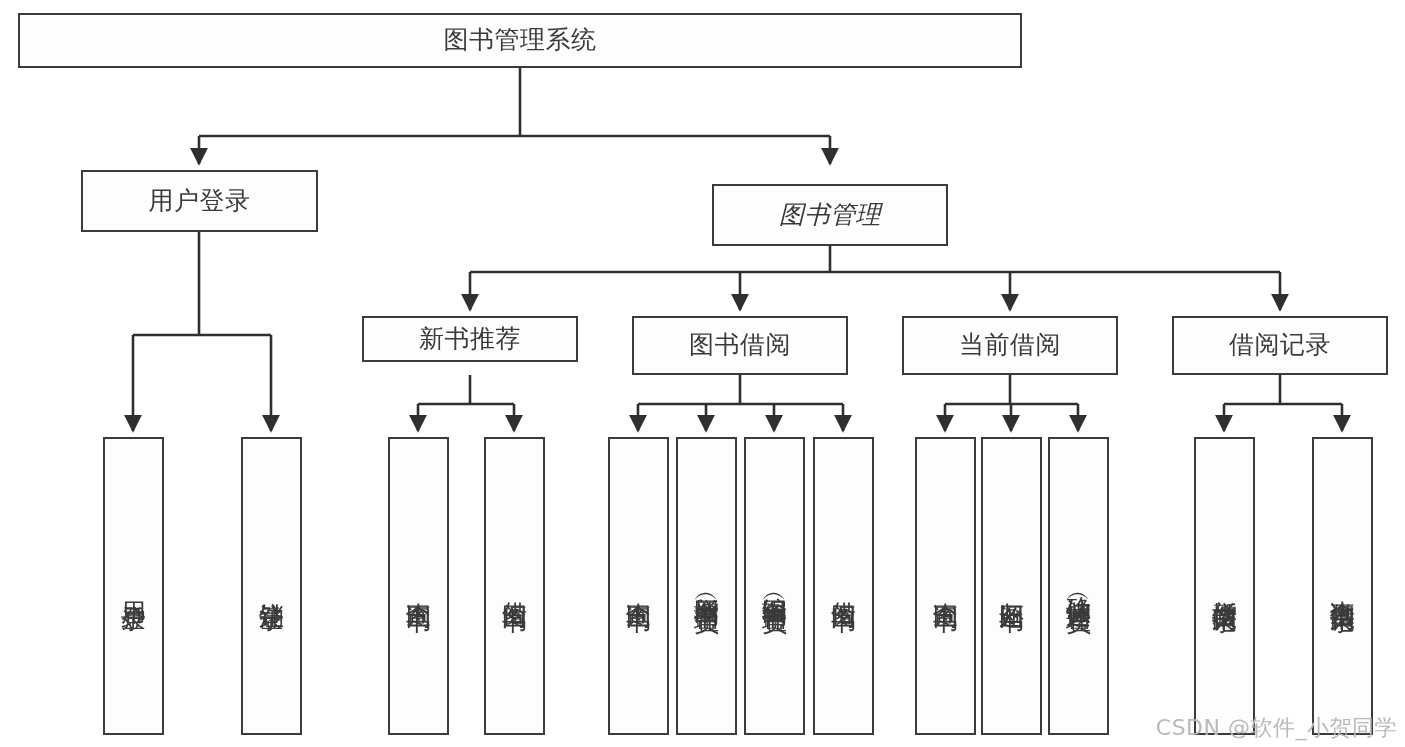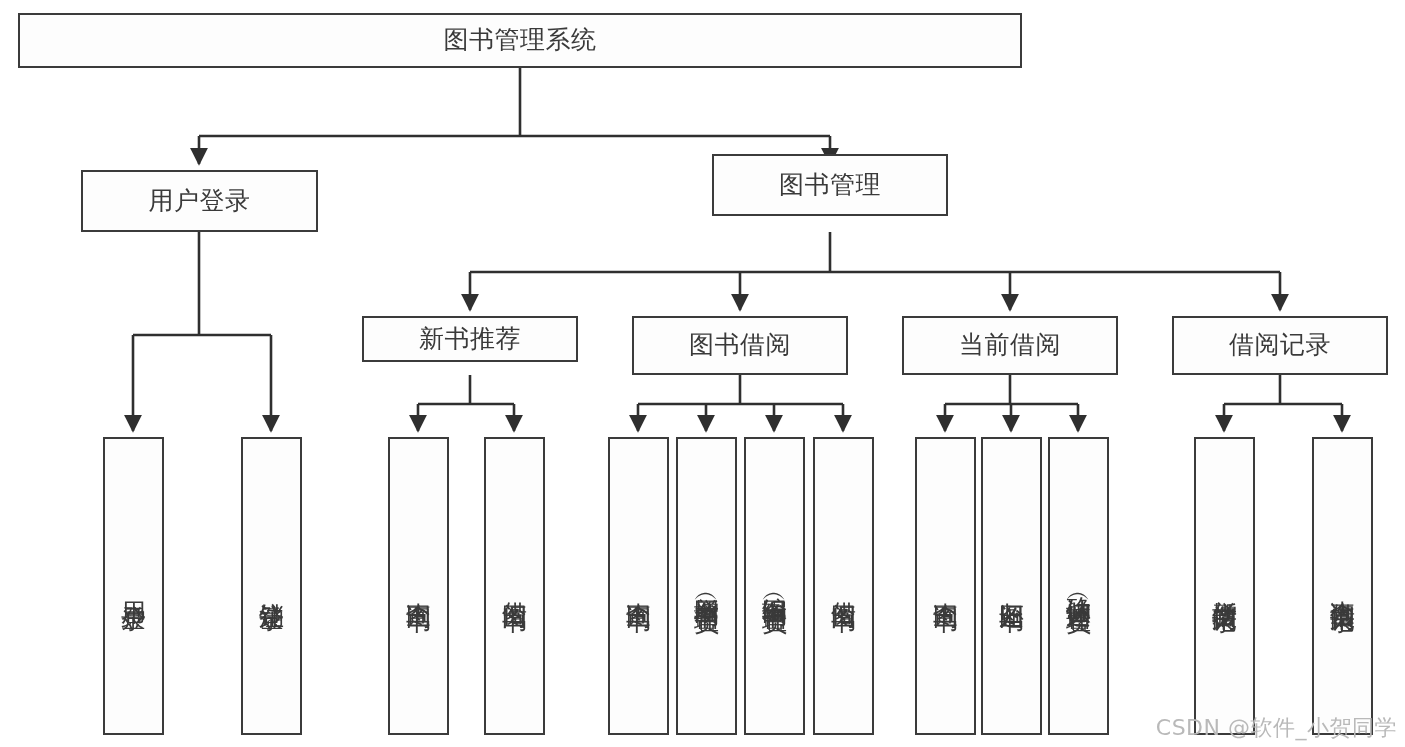--- a/index.html
+++ b/index.html
@@ -130,21 +130,21 @@
     </g>
   </svg>
 
   <div class="node horiz root" style="left:18px; top:13px; width:1004px; height:55px;">
     <span class="node-label">图书管理系统</span>
   </div>
 
   <div class="node horiz" style="left:81px; top:170px; width:237px; height:62px;">
     <span class="node-label">用户登录</span>
   </div>
-  <div class="node horiz" style="left:712px; top:154px; width:236px; height:62px;">
+  <div class="node horiz" style="left:712px; top:184px; width:236px; height:62px;font-style:italic;">
     <span class="node-label">图书管理</span>
   </div>
 
   <div class="node horiz" style="left:362px; top:316px; width:216px; height:46px;">
     <span class="node-label">新书推荐</span>
   </div>
   <div class="node horiz" style="left:902px; top:316px; width:216px; height:59px;">
     <span class="node-label">当前借阅</span>
   </div>
   <div class="node horiz" style="left:632px; top:316px; width:216px; height:59px;">

